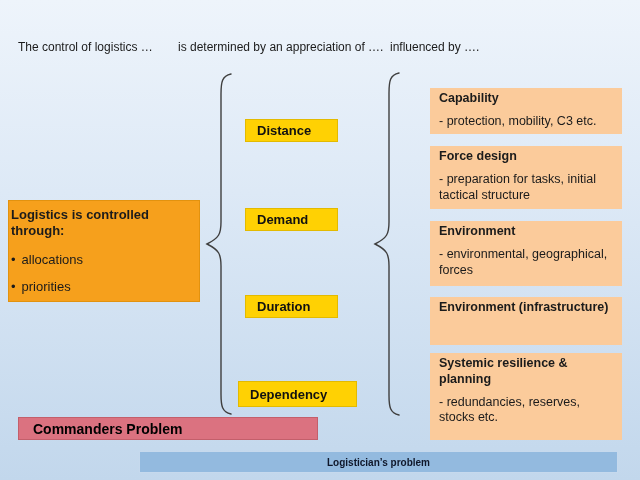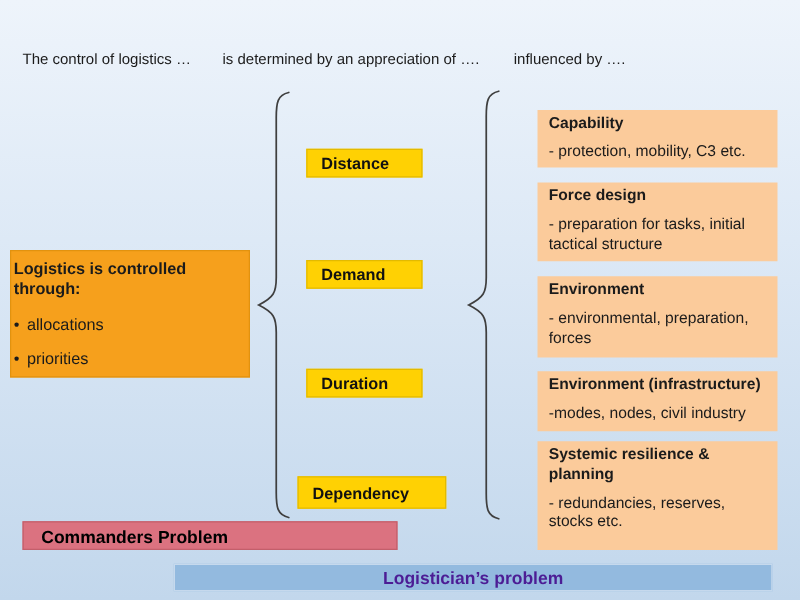--- a/index.html
+++ b/index.html
@@ -2,21 +2,21 @@
 <html><head>
 <meta charset="utf-8">
 <style>
   html,body{margin:0;padding:0;}
   .stage{
     position:relative;width:640px;height:480px;overflow:hidden;
     background:linear-gradient(180deg,#eef4fb 0%,#dde9f6 40%,#c2d7ec 100%);
     font-family:"Liberation Sans",sans-serif;color:#1b1b1b;
   }
   .hdr{position:absolute;top:40px;font-size:12px;white-space:nowrap;}
-  .hdr1{left:18px;} .hdr2{left:178px;} .hdr3{left:390px;margin-left:21px;}
+  .hdr1{left:18px;} .hdr2{left:178px;} .hdr3{left:390px;}
 
   .orange-box{
     position:absolute;left:8px;top:200px;width:192px;height:102px;
     background:#f6a01c;border:1px solid #e2920f;box-sizing:border-box;
     padding:6px 2px;
   }
   .orange-box .ob-title{font-weight:bold;font-size:13px;line-height:1.25;margin-bottom:10px;}
   .ob-bullet{font-size:13px;margin-top:12px;}
   .ob-bullet .bchar{margin-right:6px;}
 
@@ -48,21 +48,21 @@
   .red-bar{
     position:absolute;left:18px;top:417px;width:300px;height:23px;box-sizing:border-box;
     background:#db7280;border:1px solid #c35f6b;
     display:flex;align-items:center;padding-left:14px;
     font-weight:bold;font-size:14px;color:#000000;
   }
   .blue-bar{
     position:absolute;left:139px;top:451px;width:479px;height:22px;box-sizing:border-box;
     background:#93badf;border:1px solid #c6d9ed;
     display:flex;align-items:center;justify-content:center;
-    font-weight:bold;font-size:14px;color:#4c1d95;text-align:right;
+    font-weight:bold;font-size:10px;color:#0f172a;text-align:right;
   }
 </style>
 </head>
 <body>
 
 <div class="stage">
 
   <span class="hdr hdr1">The control of logistics  …</span>
   <span class="hdr hdr2">is determined by an appreciation of ….</span>
   <span class="hdr hdr3">influenced by ….</span>
@@ -93,25 +93,24 @@
   <div class="r-box r1">
     <div class="rb-title">Capability</div>
     <div class="rb-body">- protection, mobility, C3 etc.</div>
   </div>
   <div class="r-box r2">
     <div class="rb-title">Force design</div>
     <div class="rb-body">- preparation for tasks, initial tactical structure</div>
   </div>
   <div class="r-box r3">
     <div class="rb-title">Environment</div>
-    <div class="rb-body">- environmental, preparation, forces</div>
+    <div class="rb-body">- environmental, geographical, forces</div>
   </div>
   <div class="r-box r4">
     <div class="rb-title">Environment (infrastructure)</div>
-    <div class="rb-body">-modes, nodes, civil industry</div>
   </div>
   <div class="r-box r5">
     <div class="rb-title">Systemic resilience &amp; planning</div>
     <div class="rb-body">- redundancies, reserves, stocks etc.</div>
   </div>
 
   <div class="red-bar">Commanders Problem</div>
   <div class="blue-bar">Logistician’s problem</div>
 
 </div>

